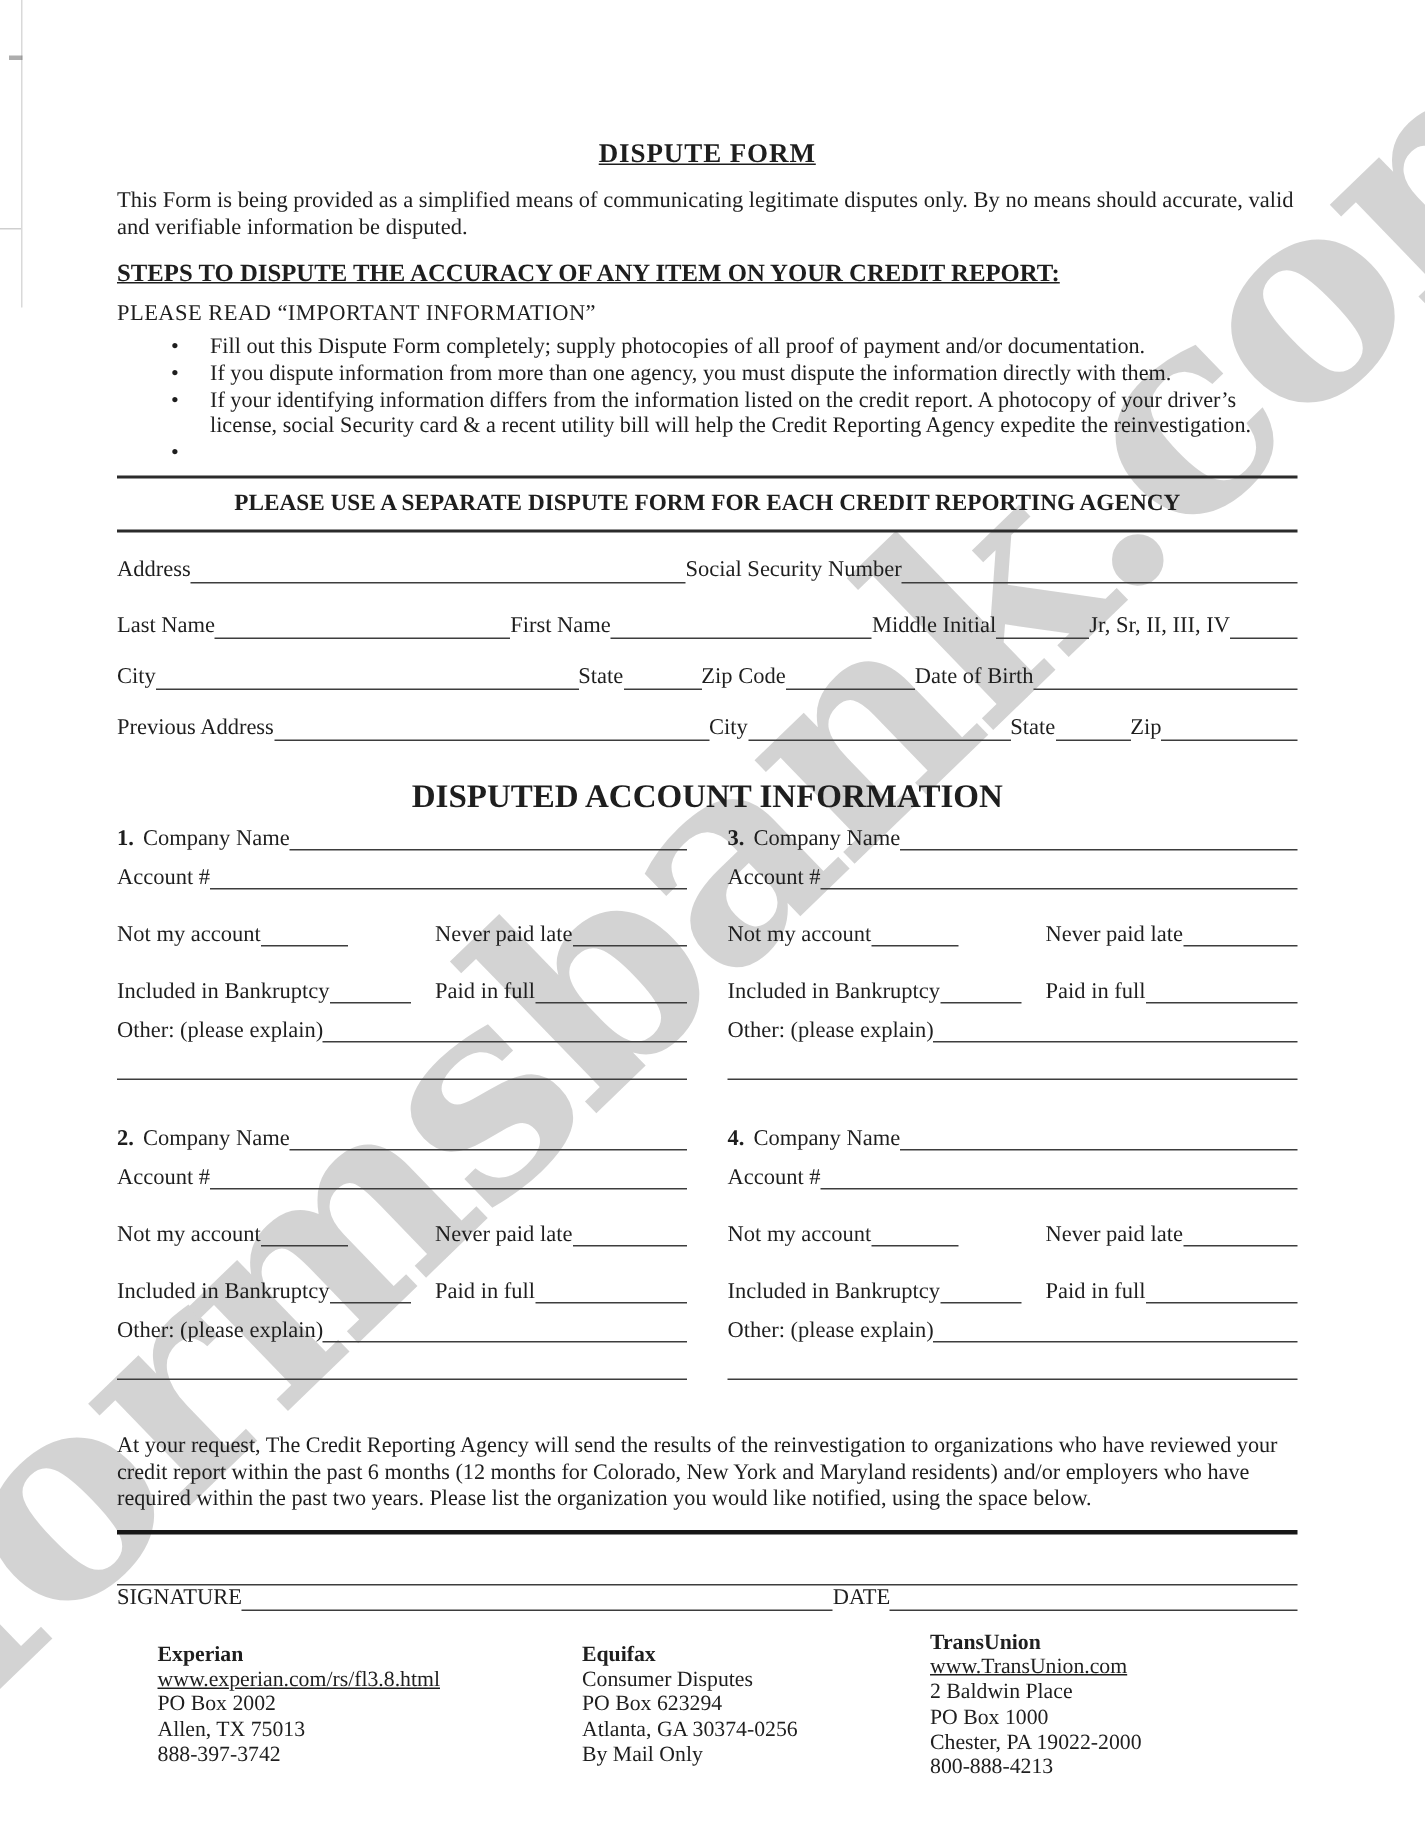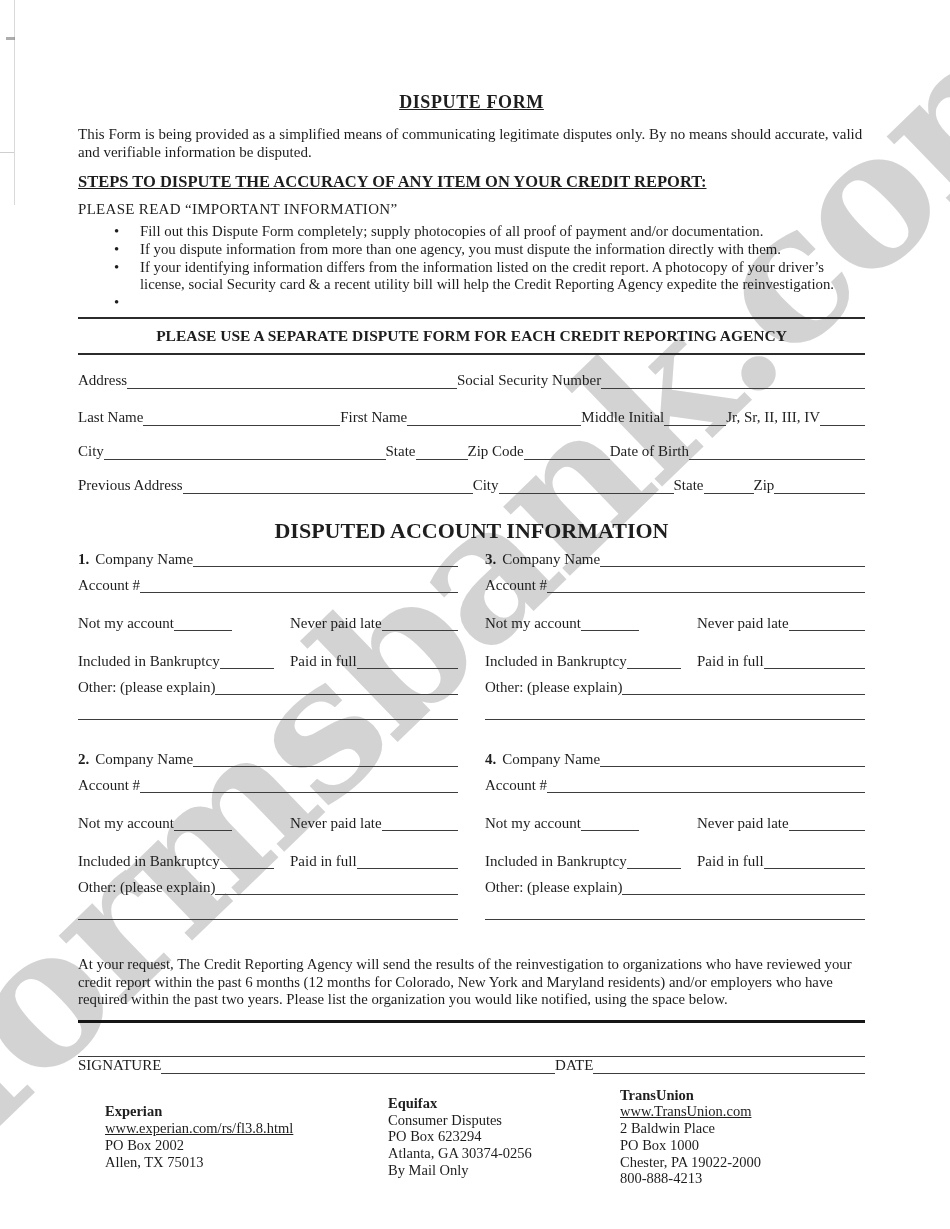--- a/index.html
+++ b/index.html
@@ -324,20 +324,21 @@
         <span class="wline" style="flex:1"></span>
     </div>
 
 
     <div class="agencies">
       <div class="agency" style="width:283px">
         <div class="aname">Experian</div>
         <div class="alink">www.experian.com/rs/fl3.8.html</div>
         <div>PO Box 2002</div>
         <div>Allen, TX 75013</div>
+        <div>888-397-3742</div>
       </div>
       <div class="agency" style="width:232px">
         <div class="aname">Equifax</div>
         <div>Consumer Disputes</div>
         <div>PO Box 623294</div>
         <div>Atlanta, GA 30374-0256</div>
         <div>By Mail Only</div>
       </div>
       <div class="agency">
         <div class="aname">TransUnion</div>

